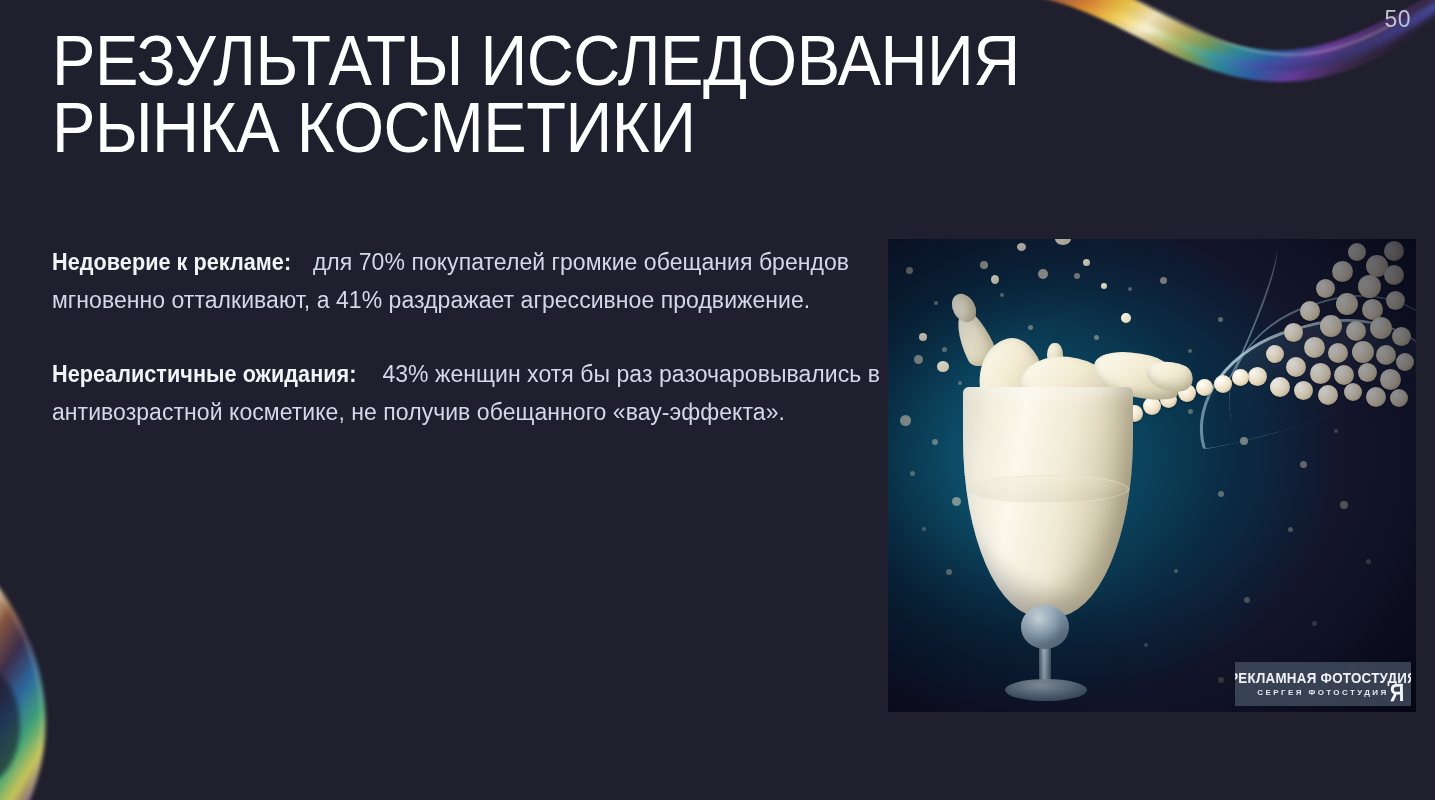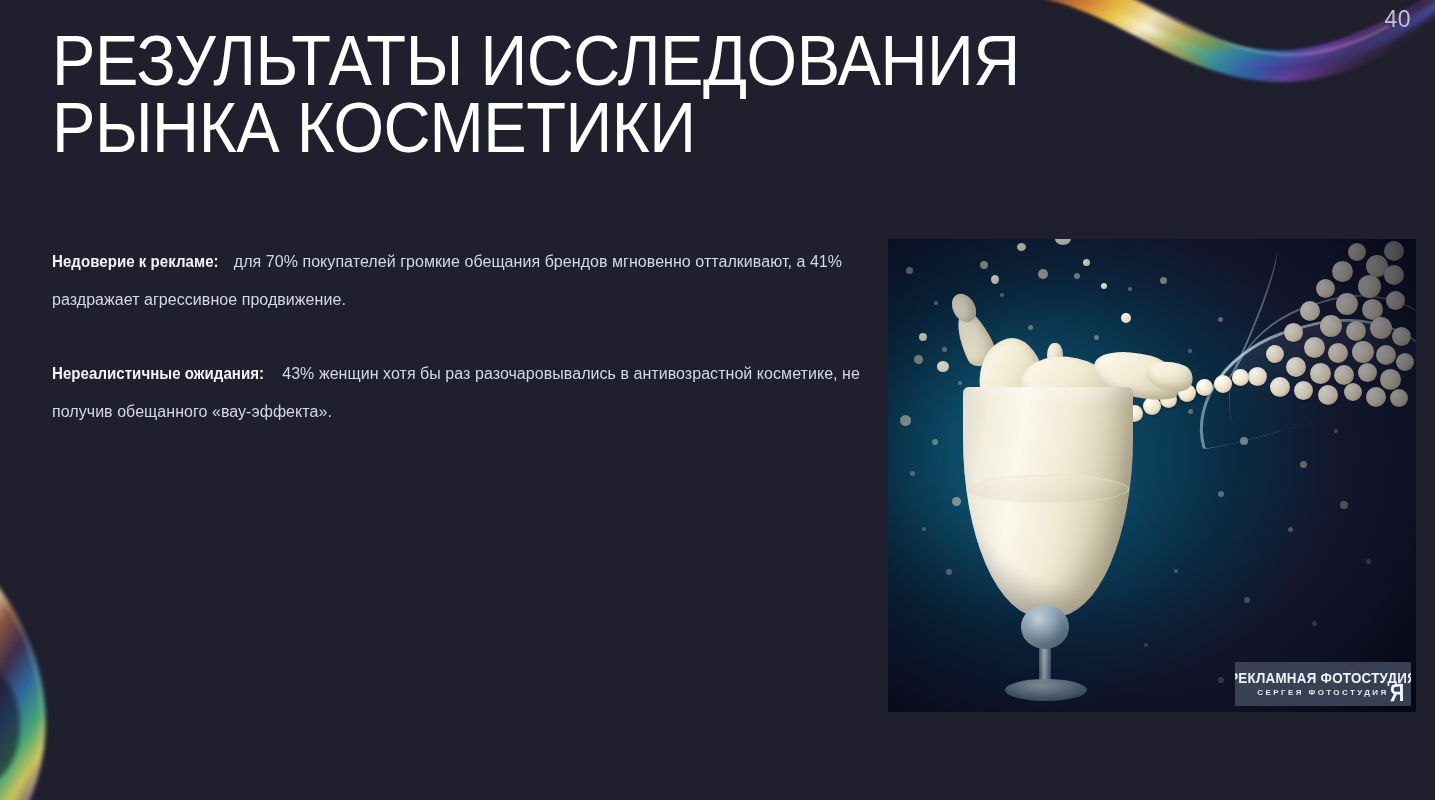--- a/index.html
+++ b/index.html
@@ -45,21 +45,21 @@
     white-space:pre-line;
   }
 
   
   .body-col {
     position:absolute; left:52px; top:243px;
     width:830px;
   }
 
   .para {
-    font-size:16px;
+    font-size:23px;
     line-height:38px;
     color:#D3D9E8;
     margin-bottom:36px;
     letter-spacing:.05px;
   }
   .para:last-of-type { margin-bottom:0; }
 
   .para .lead {
     font-weight:bold;
     color:#F3F3F7;
@@ -282,21 +282,21 @@
       </linearGradient>
       <filter id="blr3">
           <feGaussianBlur stdDeviation="2"></feGaussianBlur>
         </filter>
     </defs>
     <path d="M4,0 C48,26 86,70 104,124 C124,184 118,244 84,300 L-20,300 C-6,238 -14,170 -34,112 C-48,68 -40,26 -14,-6 Z" fill="url(#irid3)" filter="url(#blr3)" opacity="0.92"></path>
     <path d="M16,10 C58,40 92,86 106,140 C120,196 112,250 84,296" fill="none" stroke="#FFF3D6" stroke-width="1.8" opacity="0.38" filter="url(#blr3)"></path>
     <ellipse cx="52" cy="196" rx="38" ry="58" fill="#120F1C" opacity="0.55" filter="url(#blr3)"></ellipse>
   </svg>
 
-  <div class="page-num">40</div>
+  <div class="page-num">50</div>
 
   <h1 class="title">РЕЗУЛЬТАТЫ ИССЛЕДОВАНИЯ
 РЫНКА КОСМЕТИКИ</h1>
 
   <div class="body-col">
 
     <p class="para">
       <span class="lead">Недоверие к рекламе:</span><span> для 70% покупателей громкие обещания брендов мгновенно отталкивают, а 41% раздражает агрессивное продвижение.</span>
     </p>
 

